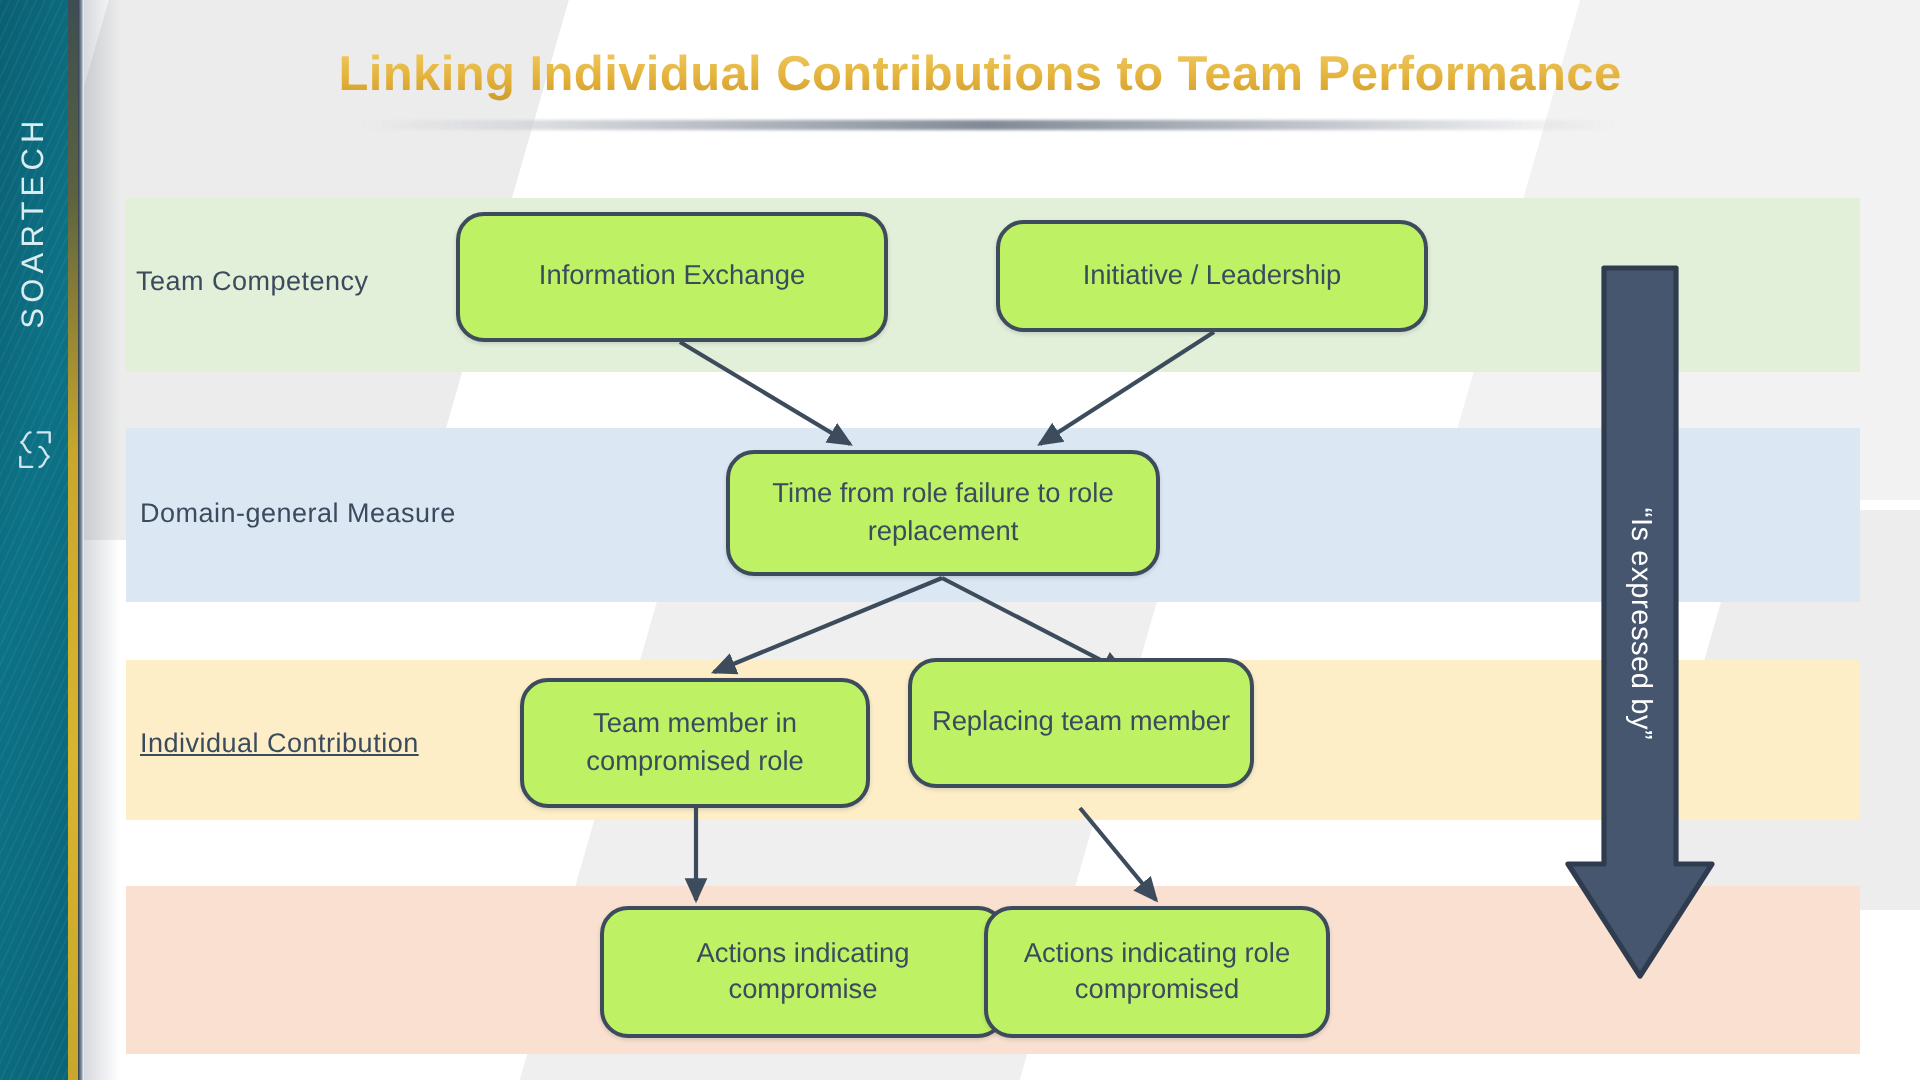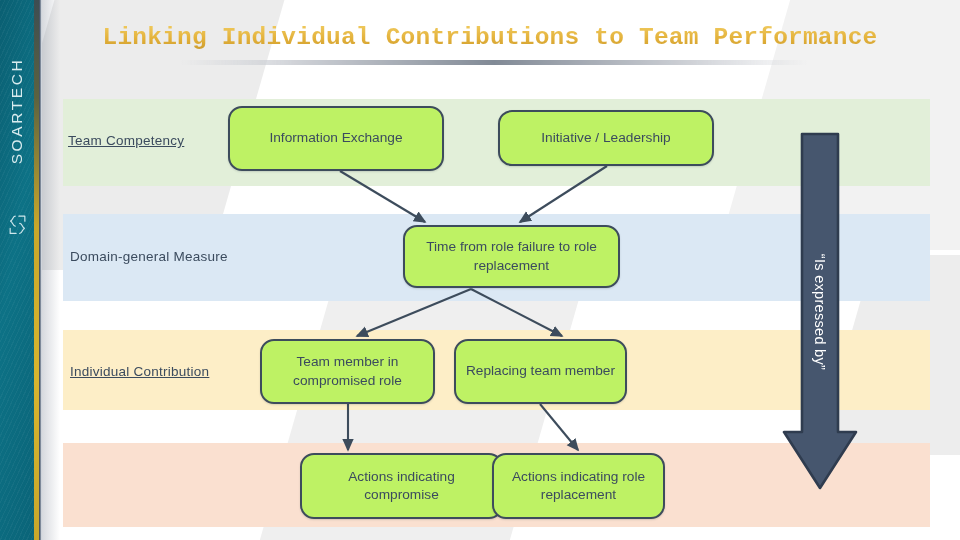--- a/index.html
+++ b/index.html
@@ -60,21 +60,20 @@
     position:absolute;left:60px;top:24px;width:860px;
     text-align:center;
     font-size:24.5px;
     font-weight:700;
     letter-spacing:.2px;
     color:#e3b33c;
     background:linear-gradient(180deg,#f0cb60 0%,#e3b13a 55%,#c9992c 100%);
     -webkit-background-clip:text;background-clip:text;
     -webkit-text-fill-color:transparent;
     white-space:nowrap;
-    font-family:Liberation Mono, monospace;
   }
   .title-rule{
     position:absolute;left:180px;top:60px;width:628px;height:5px;
     background:linear-gradient(90deg,rgba(255,255,255,0) 0%,#c9ccd2 18%,#6c7684 50%,#c9ccd2 82%,rgba(255,255,255,0) 100%);
     filter:blur(.7px);
     opacity:.85;
   }
 
   
   .band{position:absolute;left:63px;width:867px;}
@@ -83,21 +82,21 @@
   .band.r3{top:330px;height:80px;background:#fdeec7;}
   .band.r4{top:443px;height:84px;background:#fae0d0;}
 
   .rowlabel{
     position:absolute;
     color:#3b4b5e;
     font-size:13.5px;
     letter-spacing:.25px;
     white-space:nowrap;
   }
-  .rowlabel.l1{left:68px;top:133px;text-decoration:underline;}
+  .rowlabel.l1{left:68px;top:133px;}
   .rowlabel.l2{left:70px;top:249px;}
   .rowlabel.l3{left:70px;top:364px;text-decoration:underline;}
   .rowlabel.l4{left:70px;top:479px;}
 
   
   .node{
     position:absolute;
     background:#bef264;
     border:2.1px solid #3d4c5c;
     border-radius:14px;
@@ -105,23 +104,23 @@
     text-align:center;
     color:#3b4b5e;
     font-size:13.7px;
     line-height:1.35;
     box-sizing:border-box;
     padding:2px 8px;
     box-shadow:0 1px 2px rgba(40,50,65,.16);
   }
   .n-info {left:228px; top:106px; width:216px; height:65px;}
   .n-init {left:498px; top:110px; width:216px; height:56px;text-align:right;}
-  .n-time {left:363px; top:225px; width:217px; height:63px;margin-left:40px;}
+  .n-time {left:363px; top:225px; width:217px; height:63px;}
   .n-tmc  {left:260px; top:339px; width:175px; height:65px;}
-  .n-rep  {left:454px; top:339px; width:173px; height:65px;}
+  .n-rep  {left:454px; top:329px; width:173px; height:65px;}
   .n-aic  {left:300px; top:453px; width:203px; height:66px;}
   .n-air  {left:492px; top:453px; width:173px; height:66px;}
 
   
   #links{position:absolute;left:0;top:0;width:960px;height:540px;pointer-events:none;}
 
   
   #bigarrow{position:absolute;left:780px;top:132px;width:80px;height:360px;}
   .arrow-label{
     position:absolute;left:780px;top:132px;width:80px;height:360px;
@@ -190,21 +189,21 @@
       <path d="M540,404 L578,450"></path>
     </g>
   </svg>
 
   <div class="node n-info">Information Exchange</div>
   <div class="node n-init">Initiative / Leadership</div>
   <div class="node n-time">Time from role failure to role replacement</div>
   <div class="node n-tmc">Team member in compromised role</div>
   <div class="node n-rep">Replacing team member</div>
   <div class="node n-aic">Actions indicating compromise</div>
-  <div class="node n-air">Actions indicating role replacement</div>
+  <div class="node n-air">Actions indicating role compromised</div>
 
   <svg id="bigarrow" viewBox="0 0 80 360" preserveAspectRatio="none">
     <path d="M22,2 L58,2 L58,300 L76,300 L40,356 L4,300 L22,300 Z" fill="#46566e" stroke="#2f3c4f" stroke-width="2.6" stroke-linejoin="round"></path>
   </svg>
   <div class="arrow-label">
     <span>“Is expressed by”</span>
   </div>
 
 </div>
 

